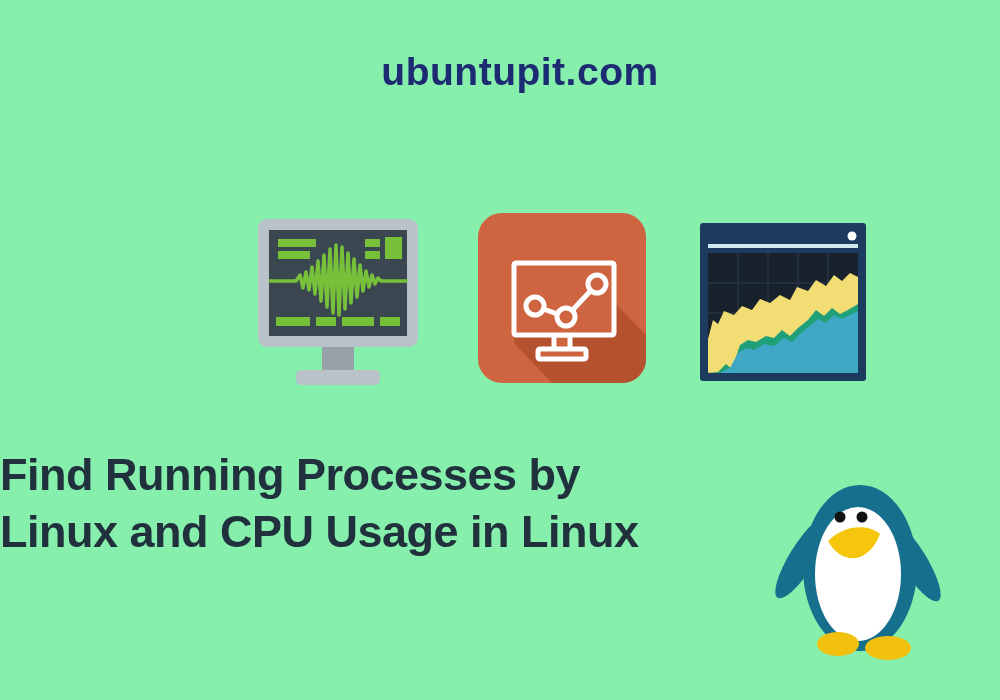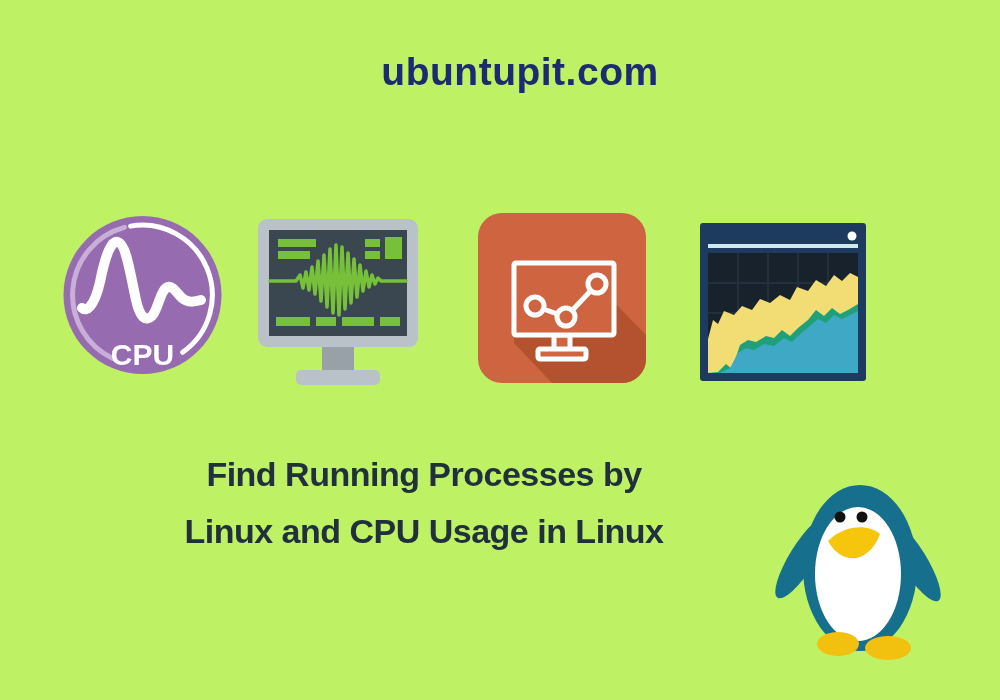--- a/index.html
+++ b/index.html
@@ -1,47 +1,37 @@
 <!DOCTYPE html>
 <html><head>
 <meta charset="utf-8">
 <style>
   html,body{margin:0;padding:0;}
   body{width:1000px;height:700px;overflow:hidden;font-family:"Liberation Sans",sans-serif;}
-  #canvas{position:relative;width:1000px;height:700px;background:#bef264;}
+  #canvas{position:relative;width:1000px;height:700px;background:#86efac;}
   .site-header{
     position:absolute;top:50px;left:20px;width:1000px;
     text-align:center;font-size:39px;font-weight:600;
     color:#1d2b72;letter-spacing:0.5px;
   }
   .icon-row-item{position:absolute;}
   .headline{
     position:absolute;top:446px;left:0;width:848px;
-    text-align:center;color:#20303c;font-weight:bold;
-    font-size:34px;line-height:57px;letter-spacing:-0.5px;
+    color:#20303c;font-weight:bold;
+    font-size:45px;line-height:57px;letter-spacing:-0.5px;
   }
   svg{display:block;}
 </style>
 </head>
 <body>
 
 <div id="canvas">
 
   <div class="site-header">ubuntupit.com</div>
 
-  <div class="icon-row-item" style="left:60px;top:212px;">
-    <svg width="165" height="166" viewBox="0 0 165 166">
-      <circle cx="82.5" cy="83" r="79" fill="#976bb0"></circle>
-      <path d="M64.4,15.4 A70,70 0 0 0 52.9,146.4" fill="none" stroke-width="5" stroke-linecap="round" stroke="#c9aed8"></path>
-      <path d="M70.6,14.1 A70,70 0 0 1 122.7,140.3" fill="none" stroke-width="5" stroke-linecap="round" stroke="#ffffff"></path>
-      <path d="M22,96 C26,100 34,96 40,70 C46,40 52,28 58,30 C66,32 70,60 76,88 C80,106 86,110 92,104
-               C98,98 100,80 106,76 C112,72 116,80 122,86 C128,91 134,90 141,88" fill="none" stroke-width="10" stroke-linecap="round" stroke-linejoin="round" stroke="#ffffff"></path>
-      <text x="82.5" y="153" text-anchor="middle" font-size="30" font-weight="bold" fill="#ffffff" font-family="Liberation Sans, sans-serif">CPU</text>
-    </svg>
-  </div>
 
   <div class="icon-row-item" style="left:256px;top:217px;">
     <svg width="165" height="170" viewBox="0 0 165 170">
       <rect x="66" y="124" width="32" height="34" fill="#99a1a8"></rect>
       <rect x="40" y="153" width="84" height="15" rx="5" fill="#b9c1c9"></rect>
       <rect x="2" y="2" width="160" height="128" rx="9" fill="#b9c1c9"></rect>
       <rect x="13" y="13" width="138" height="106" fill="#3b4750"></rect>
       <g fill="#77c13a">
         <rect x="22" y="22" width="38" height="8"></rect>
         <rect x="22" y="34" width="32" height="8"></rect>

